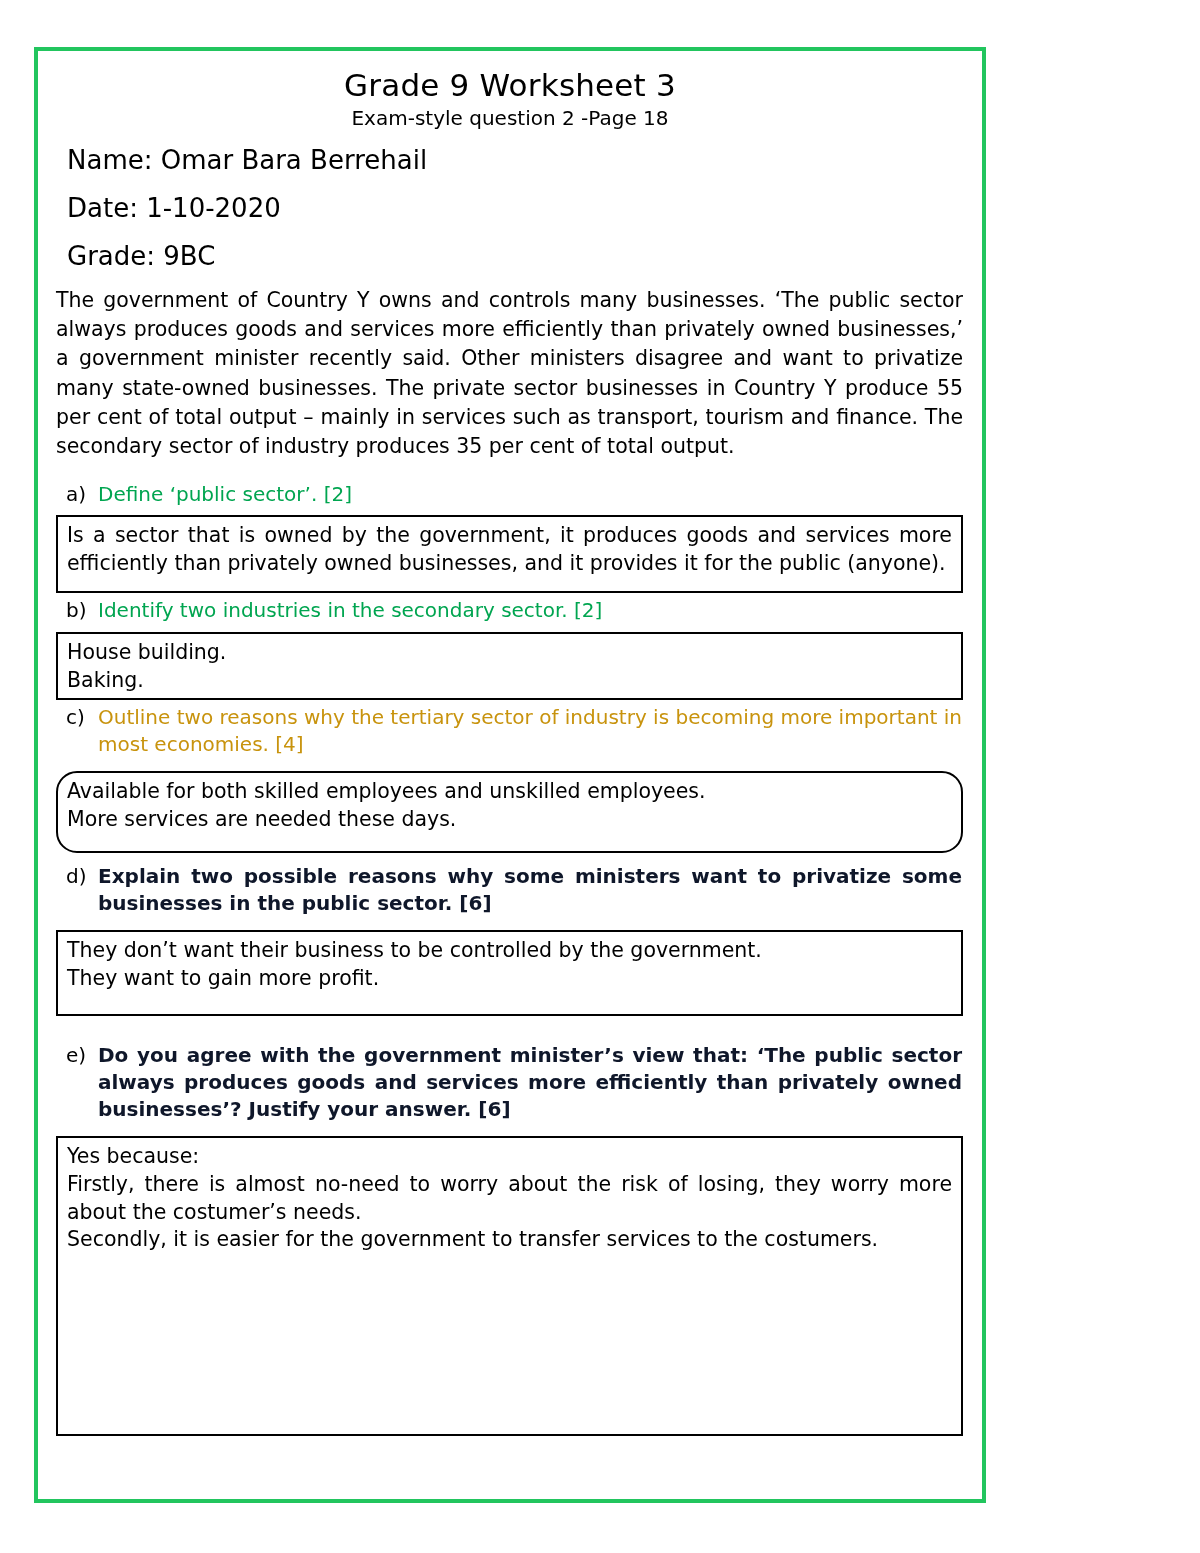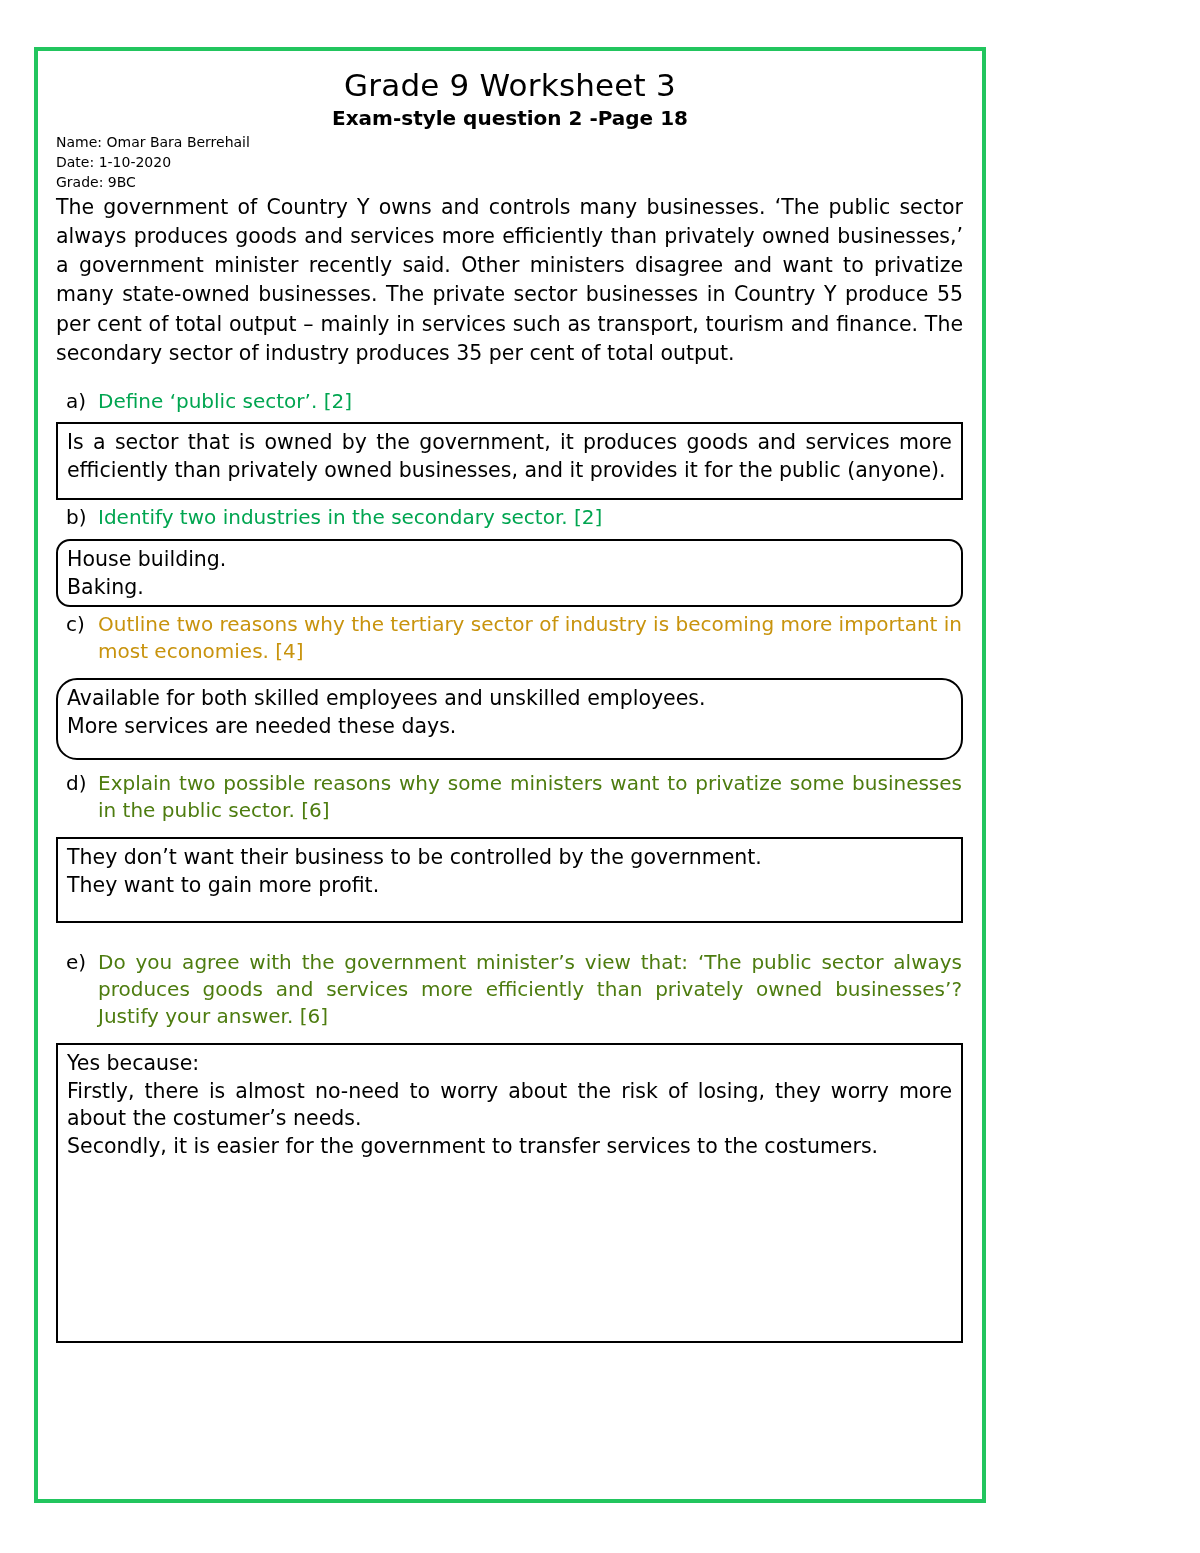--- a/index.html
+++ b/index.html
@@ -43,28 +43,28 @@
     line-height: 1.08;
     font-weight: 400;
     letter-spacing: 0.2px;
     margin: 4px 0 0 0;
   }
 
   .doc-subtitle {
     text-align: center;
     font-size: 20px;
     line-height: 1.25;
-    font-weight: 700;
+    font-weight: 400;
     margin: 4px 0 2px 0;
   }
 
   .meta-line {
-    font-size: 14px;
+    font-size: 26px;
     line-height: 1.42;
-    margin: 0;
+    margin: 11px;
     padding-left: 4px;
   }
 
   .intro {
     font-size: 20.5px;
     line-height: 1.42;
     text-align: justify;
     text-justify: inter-word;
     margin: 0;
     padding: 0 5px 0 4px;
@@ -85,21 +85,21 @@
     min-width: 22px;
     padding-right: 10px;
   }
   .q-text {
     flex: 1 1 auto;
     text-align: justify;
     text-justify: inter-word;
   }
   .q-green .q-text { color: #00a550; }
   .q-gold  .q-text { color: #c8930d; }
-  .q-red   .q-text { color: #4d7c0f; }
+  .q-red   .q-text { color: #0f172a; font-weight: bold; }
 
   .answer-box {
     border: 2px solid #000000;
     box-sizing: border-box;
     margin: 0 5px 0 4px;
     padding: 5px 9px 0 9px;
     background: #ffffff;
   }
   .answer-text {
     font-size: 20.5px;
@@ -144,21 +144,21 @@
       <div class="answer-text">Is a sector that is owned by the government, it produces goods and services more efficiently than privately owned businesses, and it provides it for the public (anyone).</div>
     </div>
 
     <div class="sp-c"></div>
 
     <div class="q-block q-green">
       <span class="q-letter">b)</span>
       <span class="q-text">Identify two industries in the secondary sector. [2]</span>
     </div>
     <div class="sp-b"></div>
-    <div class="answer-box" style="min-height:68px;border-radius:14px;">
+    <div class="answer-box" style="min-height:68px;">
       <div class="answer-text plain">House building.</div>
       <div class="answer-text plain">Baking.</div>
     </div>
 
     <div class="sp-c"></div>
 
     <div class="q-block q-gold">
       <span class="q-letter">c)</span>
       <span class="q-text">Outline two reasons why the tertiary sector of industry is becoming more important in most economies. [4]</span>
     </div>

